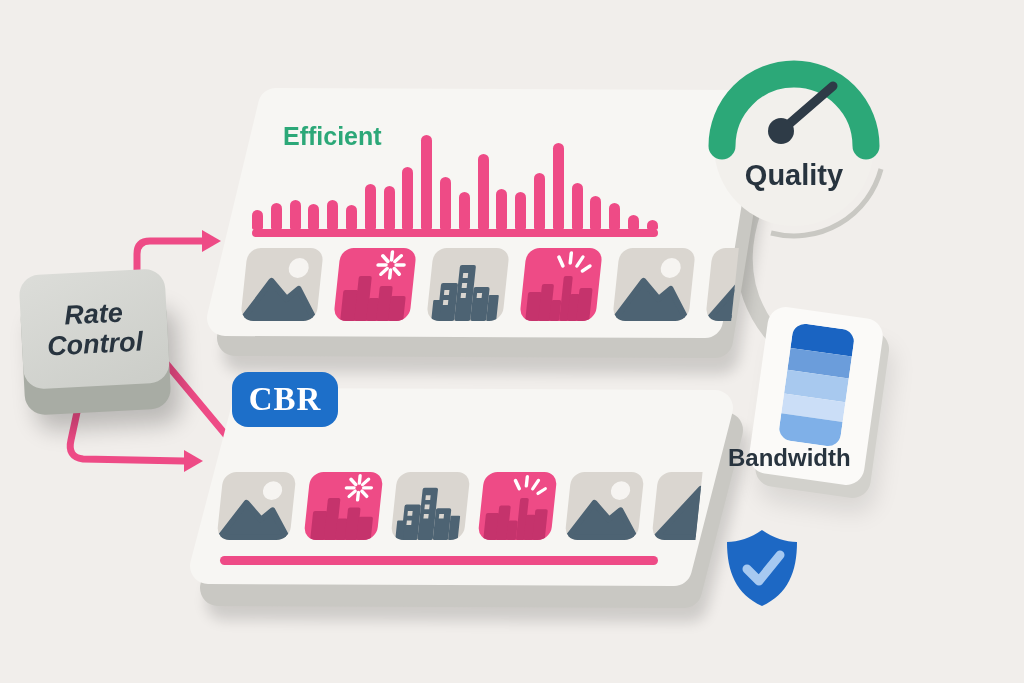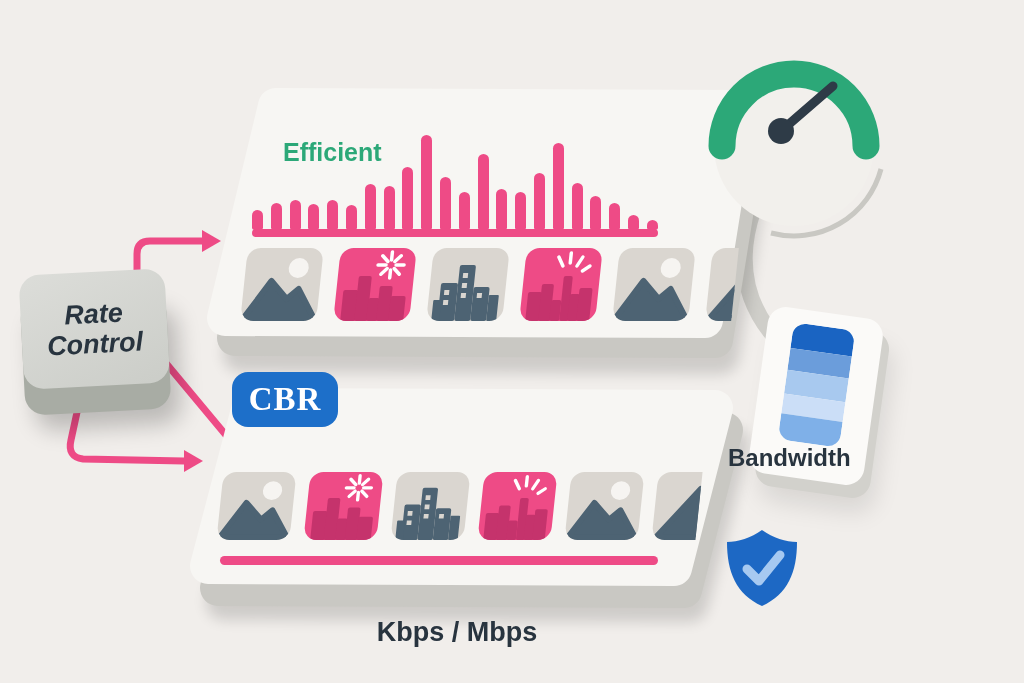--- a/index.html
+++ b/index.html
@@ -6,21 +6,21 @@
   body{font-family:"Liberation Sans","DejaVu Sans",sans-serif;}
   .canvas{position:relative;width:1024px;height:683px;background:var(--background,#f1eeeb);overflow:hidden;}
   .layer{position:absolute;left:0;top:0;width:1024px;height:683px;pointer-events:none;}
 
   
   .badge{position:absolute;display:flex;align-items:center;justify-content:center;
          color:#ffffff;font-weight:700;font-size:33px;border-radius:16px;letter-spacing:1px;}
   .vbr-badge{left:266px;top:74px;width:106px;height:56px;background:var(--green);}
   .cbr-badge{left:232px;top:372px;width:106px;height:55px;background:var(--blue);font-family:Liberation Serif, serif;}
   .subtitle{position:absolute;font-weight:700;font-size:25px;}
-  .vbr-subtitle{left:283px;top:138px;color:var(--green);text-align:right;}
+  .vbr-subtitle{left:283px;top:122px;color:var(--green);text-align:right;}
   .cbr-subtitle{left:241px;top:435px;color:var(--blue);}
 
   
   .vbr-chart{position:absolute;left:252px;top:134px;width:406px;height:103px;}
   .bars{position:absolute;left:0;top:0;width:406px;height:96px;display:flex;
         align-items:flex-end;justify-content:space-between;}
   .bar{width:11px;background:var(--pink);border-radius:6px 6px 3px 3px;}
   .chart-baseline{position:absolute;left:0;top:95px;width:406px;height:8px;
         background:var(--pink);border-radius:4px;}
 
@@ -297,32 +297,32 @@
     </div>
   </div>
 
   <svg class="gauge-svg" viewBox="0 0 200 200">
     <path d="M 187 123 A 90 90 0 0 1 77 187" fill="none" stroke="#c9c8c3" stroke-width="5"></path>
     <circle cx="100" cy="100" r="80" fill="#f2f0ec"></circle>
     <path d="M 28 100 A 72 72 0 0 1 172 100" fill="none" stroke="#2ca878" stroke-width="27" stroke-linecap="round"></path>
     <line x1="87" y1="85" x2="139" y2="40" stroke="#2e3b47" stroke-width="9" stroke-linecap="round"></line>
     <circle cx="87" cy="85" r="13" fill="#2e3b47"></circle>
   </svg>
+  <div class="quality-label">Quality</div>
 
   <div class="bw-card">
     <div id="bw-stripes" class="bw-stripes">
         <div class="bw-stripe" style="background: rgb(26, 100, 194); height: 26px;"></div>
         <div class="bw-stripe" style="background: rgb(107, 157, 219); height: 22px;"></div>
         <div class="bw-stripe" style="background: rgb(168, 201, 239); height: 24px;"></div>
         <div class="bw-stripe" style="background: rgb(203, 222, 247); height: 20px;"></div>
         <div class="bw-stripe" style="background: rgb(127, 176, 232); height: 26px;"></div>
       </div>
   </div>
   <div class="bw-label">Bandwidth</div>
 
   <svg class="shield-svg" viewBox="0 0 78 82">
     <path d="M39 3 C 50 11 63 15 74 15 C 74 45 65 67 39 79 C 13 67 4 45 4 15 C 15 15 28 11 39 3 Z" fill="#1d68c4"></path>
     <polyline points="24,42 36,54 57,28" fill="none" stroke="#a6c9f1" stroke-width="9" stroke-linecap="round" stroke-linejoin="round"></polyline>
   </svg>
 
-  <div class="footer-units">Kbps / Mbps</div>
 
 </div>
 
 </body></html>

